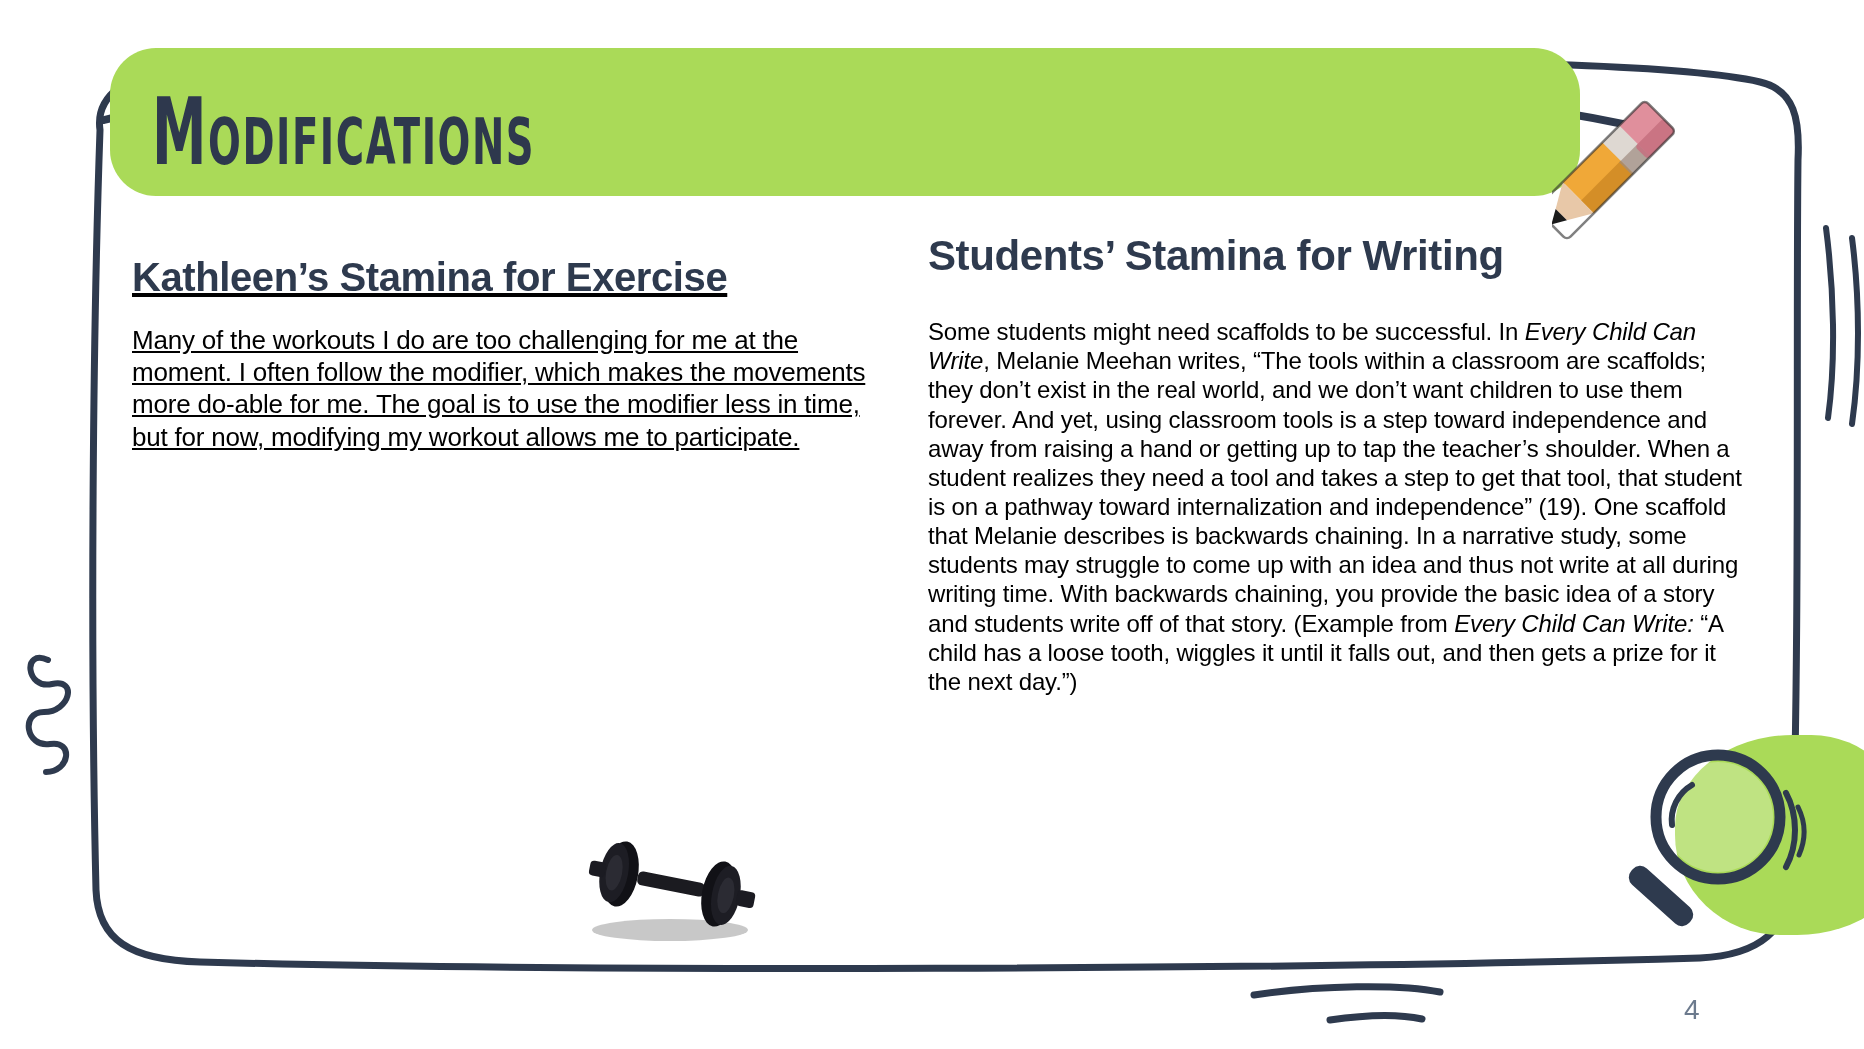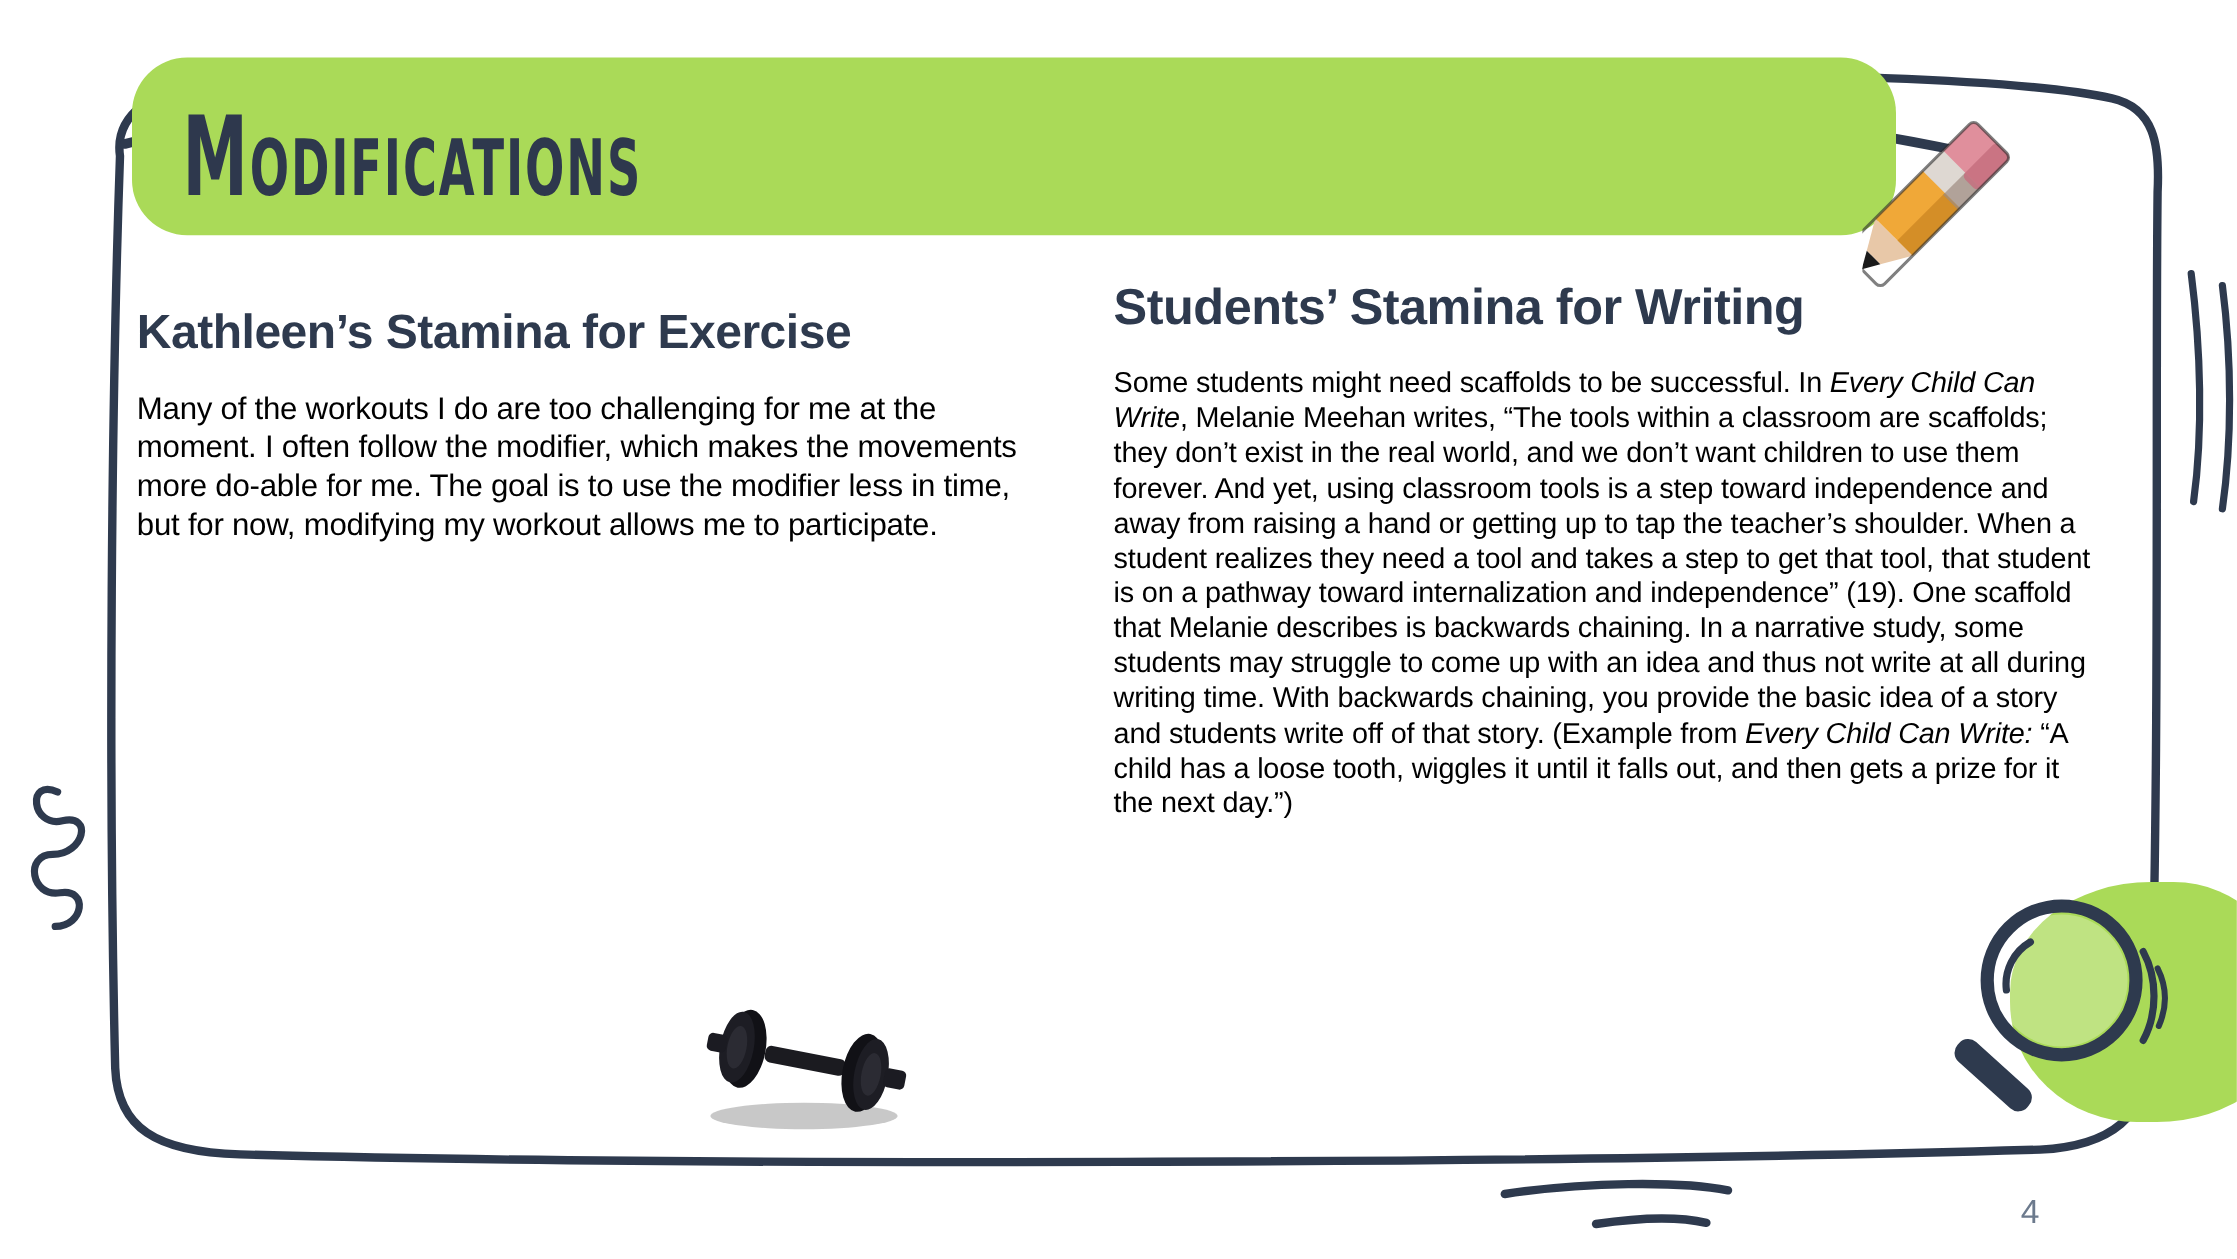--- a/index.html
+++ b/index.html
@@ -60,45 +60,46 @@
     width: 235px;
     height: 200px;
     background: #aada58;
     border-radius: 50% 42% 48% 45% / 46% 50% 44% 50%;
     z-index: 1;
   }
 
   
   .col-left {
     position: absolute;
-    left: 114px;
+    left: 132px;
     top: 255px;
     width: 740px;
     z-index: 5;
+    text-decoration: underline;
   }
   .col-right {
     position: absolute;
     left: 928px;
     top: 232px;
     width: 818px;
     z-index: 5;
   }
 
   .col-heading {
     color: #2e3a4e;
     font-family: "Liberation Sans", sans-serif;
     font-weight: bold;
     font-size: 40px;
     line-height: 1.12;
     margin: 0 0 24px 0;
     letter-spacing: -0.4px;
   }
   .col-heading.right {
     font-size: 42px;
-    margin-bottom: 26px;
+    margin-bottom: 38px;
   }
 
   .body-text-large {
     color: #000000;
     font-family: "Liberation Sans", sans-serif;
     font-size: 26px;
     line-height: 1.24;
     margin: 0;
     letter-spacing: -0.2px;
   }

